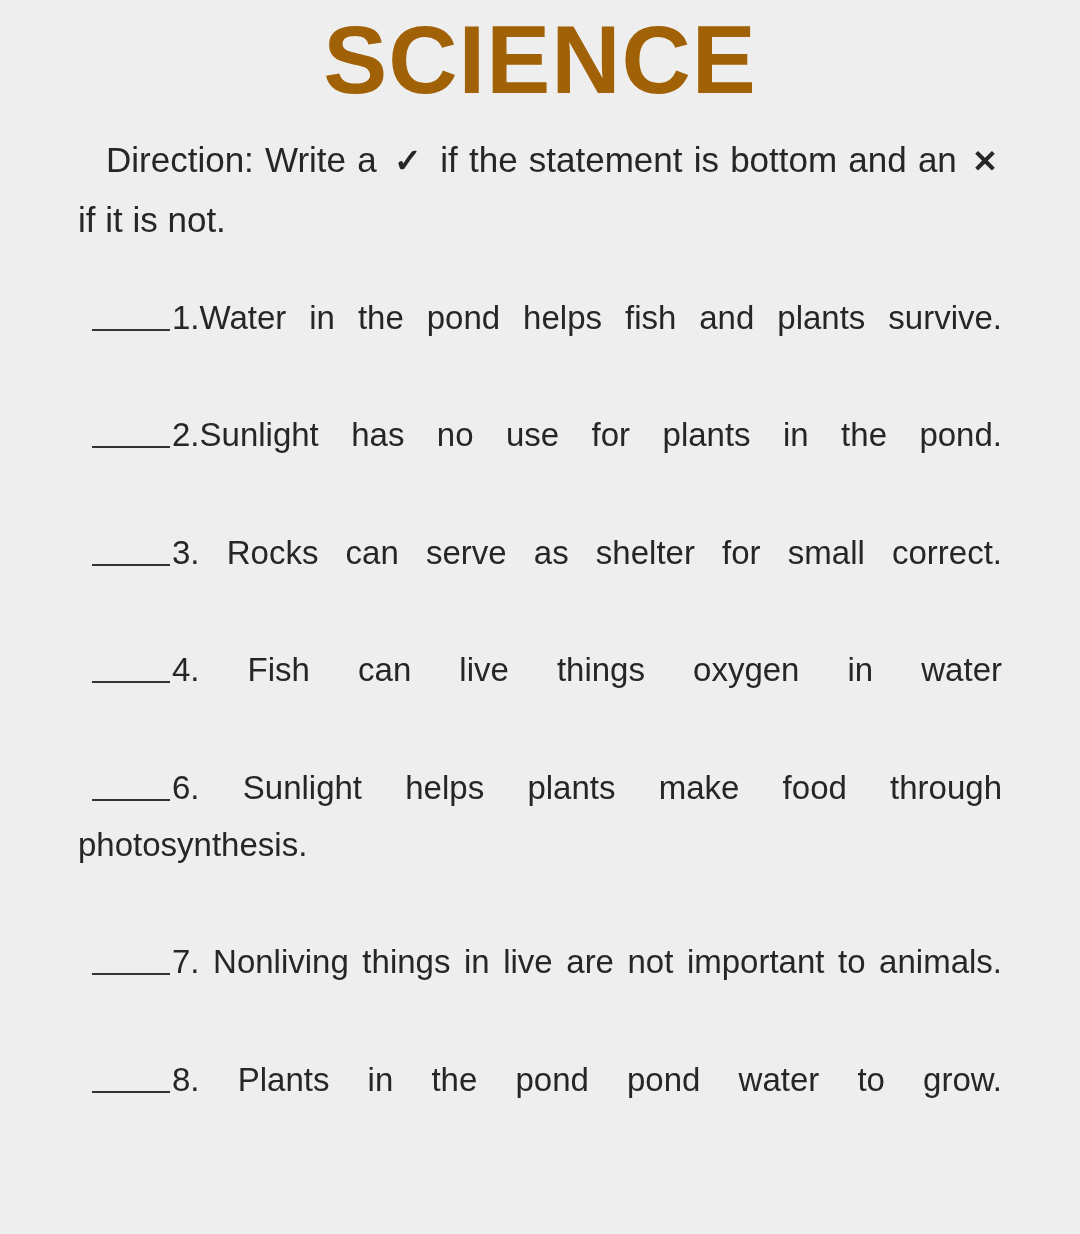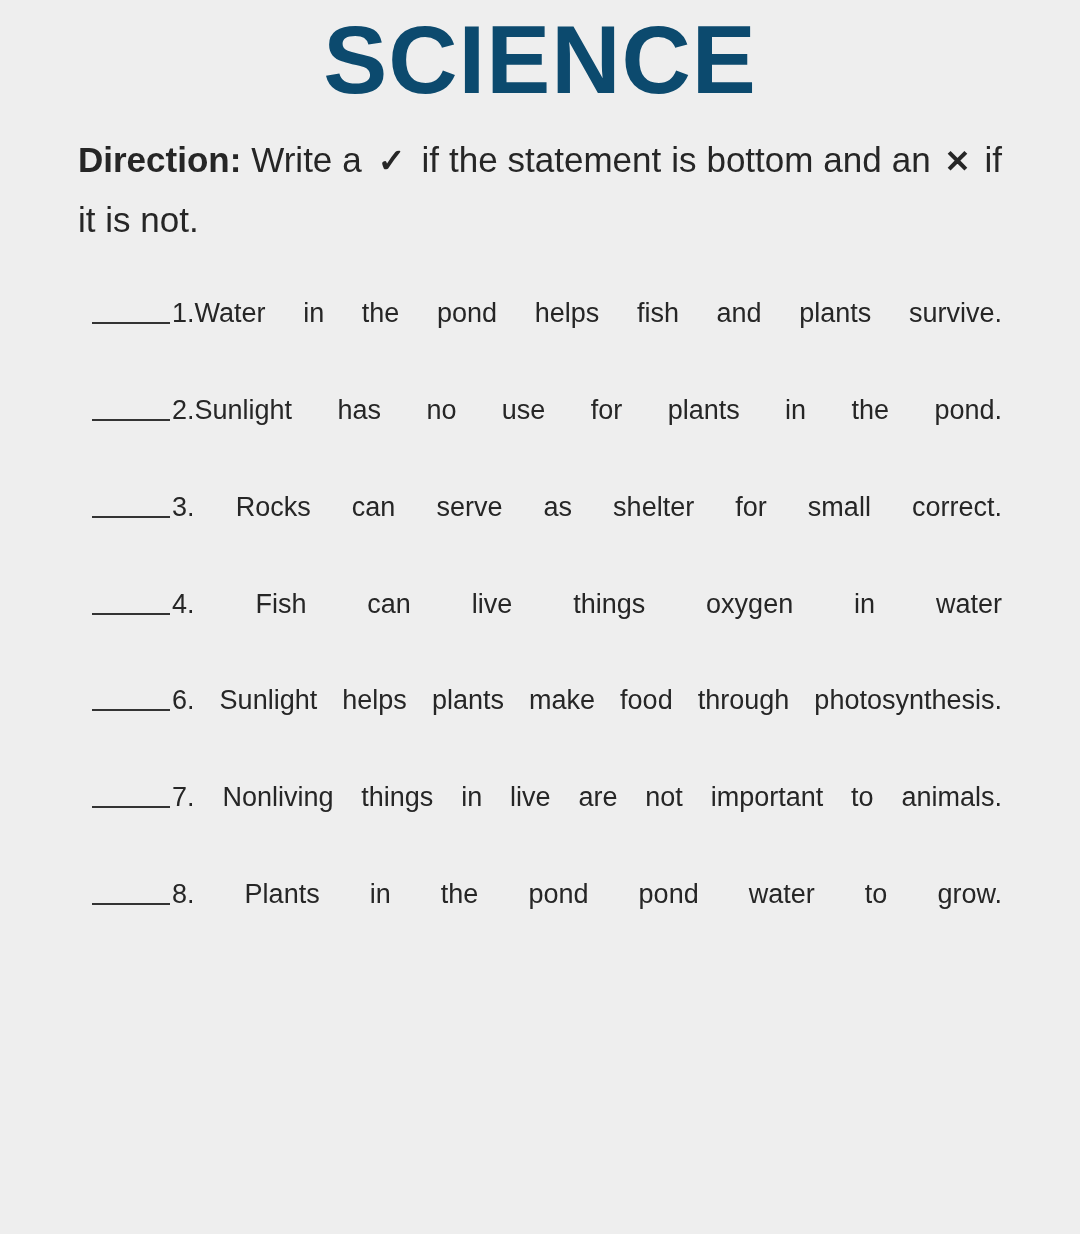--- a/index.html
+++ b/index.html
@@ -17,55 +17,56 @@
   .sheet {
     width: 1080px;
     height: 1234px;
     background: #eeeeee;
     box-sizing: border-box;
     padding: 0 78px;
     position: relative;
   }
   .title {
     text-align: center;
-    color: #0c4a6e;
+    color: #a16207;
     font-weight: bold;
     font-size: 96px;
     line-height: 1.12;
     letter-spacing: 1px;
     margin: 6px 0 0 0;
     padding: 0;
     font-family: "Liberation Sans", sans-serif;
   }
   .direction {
     font-size: 35px;
     line-height: 1.72;
     margin-top: 16px;
     color: #262626;
     text-align: justify;
     text-justify: inter-word;
   }
   .direction .lead {
-    font-weight: bold;
+    font-weight: normal;
+    margin-left: 28px;
   }
   .glyph-check {
     font-weight: bold;
     font-size: 33px;
     padding: 0 6px;
   }
   .glyph-x {
     font-weight: bold;
     font-size: 31px;
     padding: 0 4px;
   }
   .items {
     margin-top: 40px;
   }
   .item {
-    font-size: 27px;
+    font-size: 33px;
     line-height: 1.72;
     color: #262626;
     text-align: justify;
     text-justify: inter-word;
     margin: 0 0 4px 0;
   }
   .item::after {
     content: "";
     display: inline-block;
     width: 100%;

